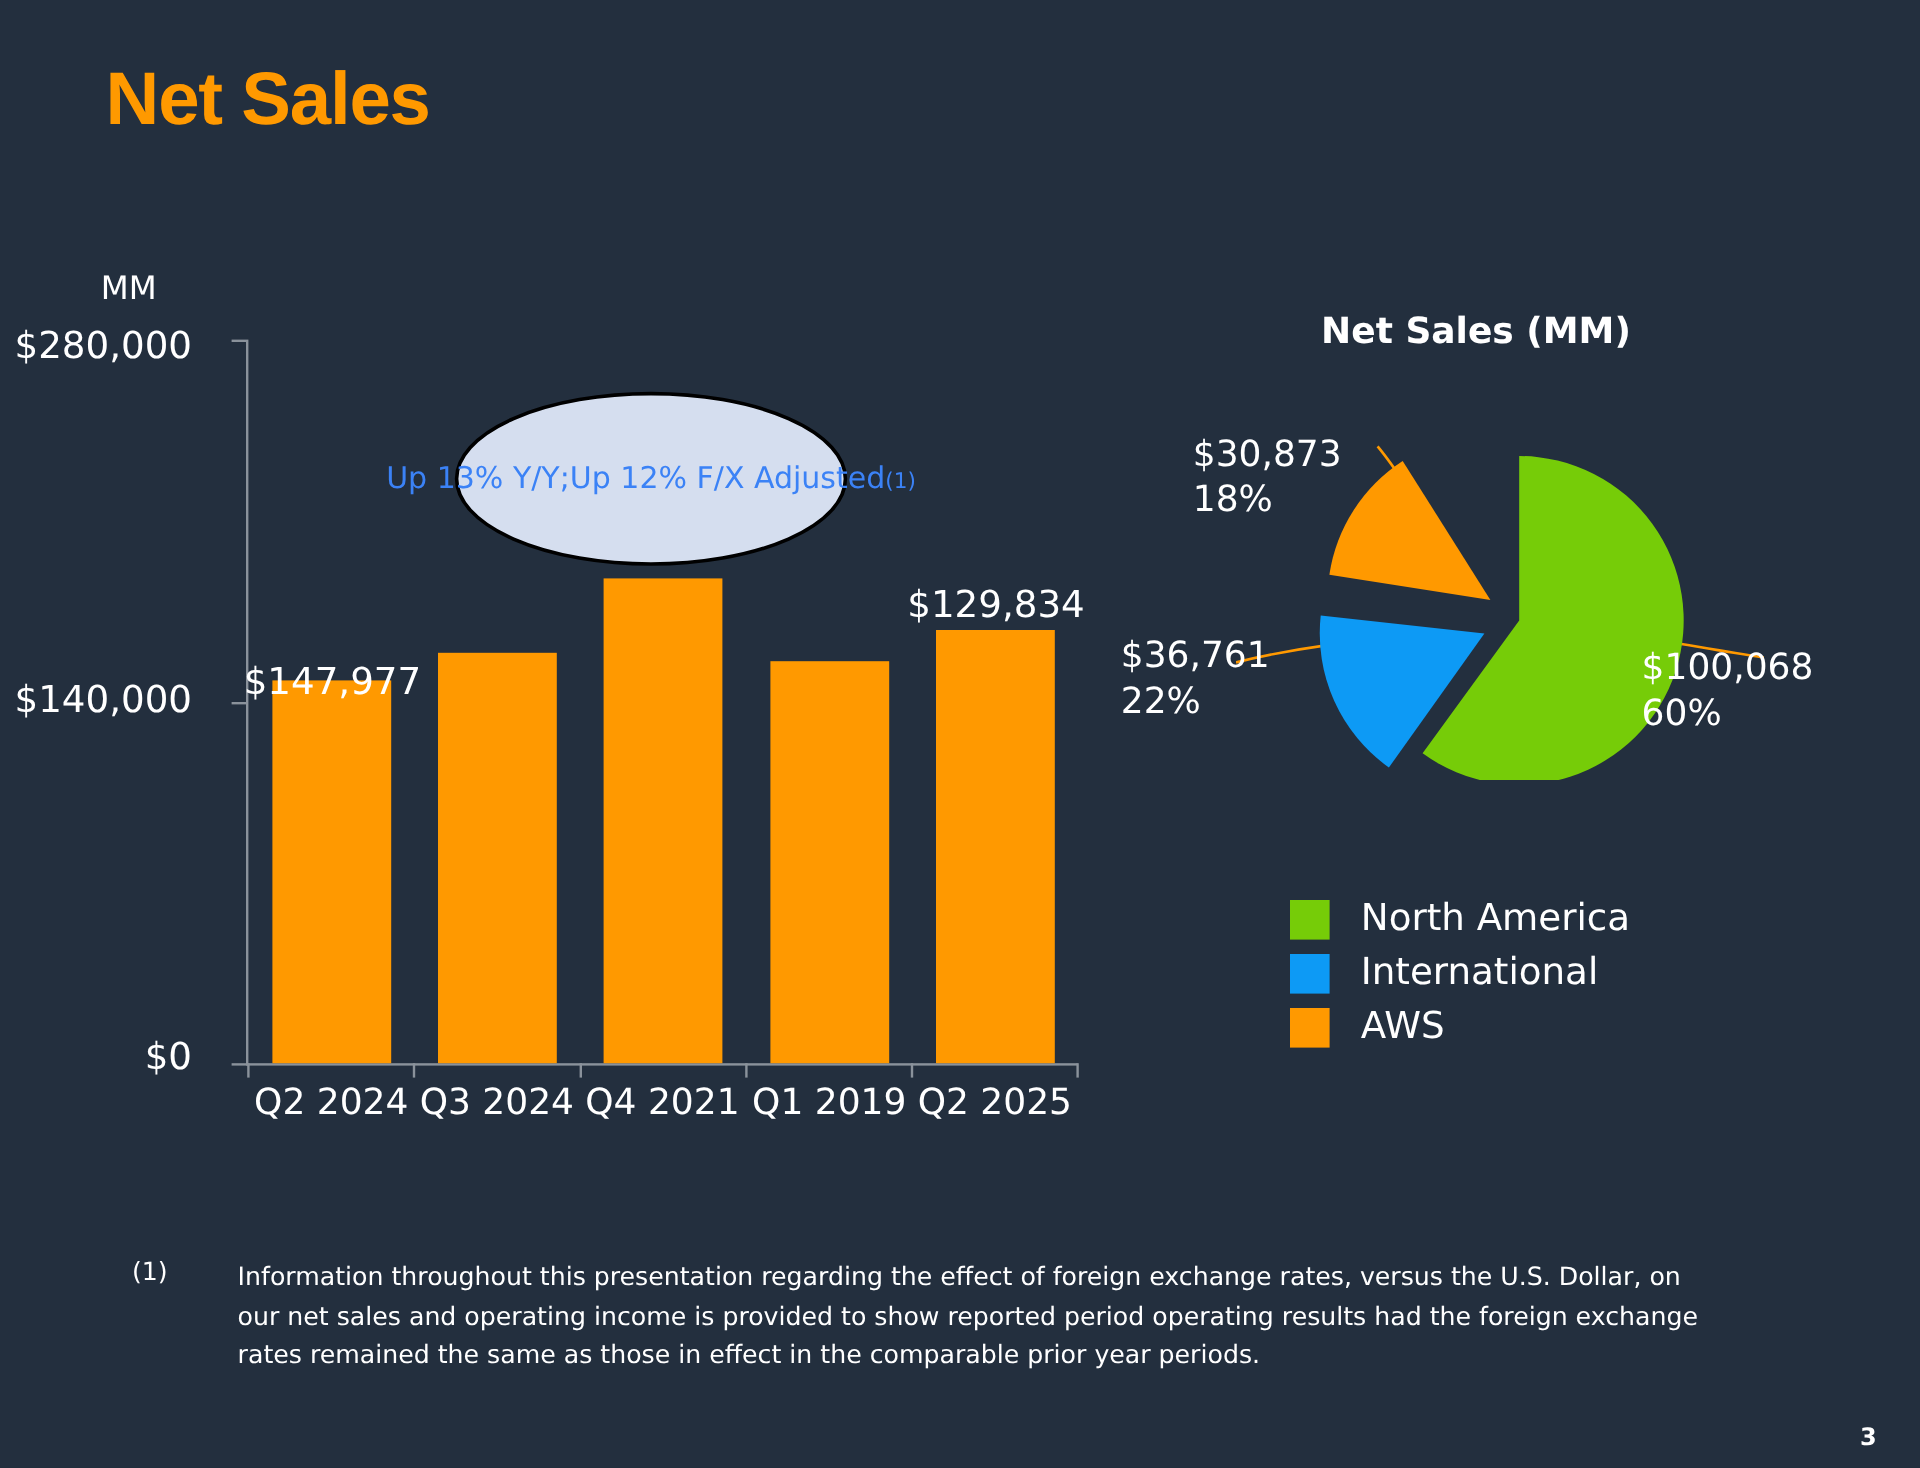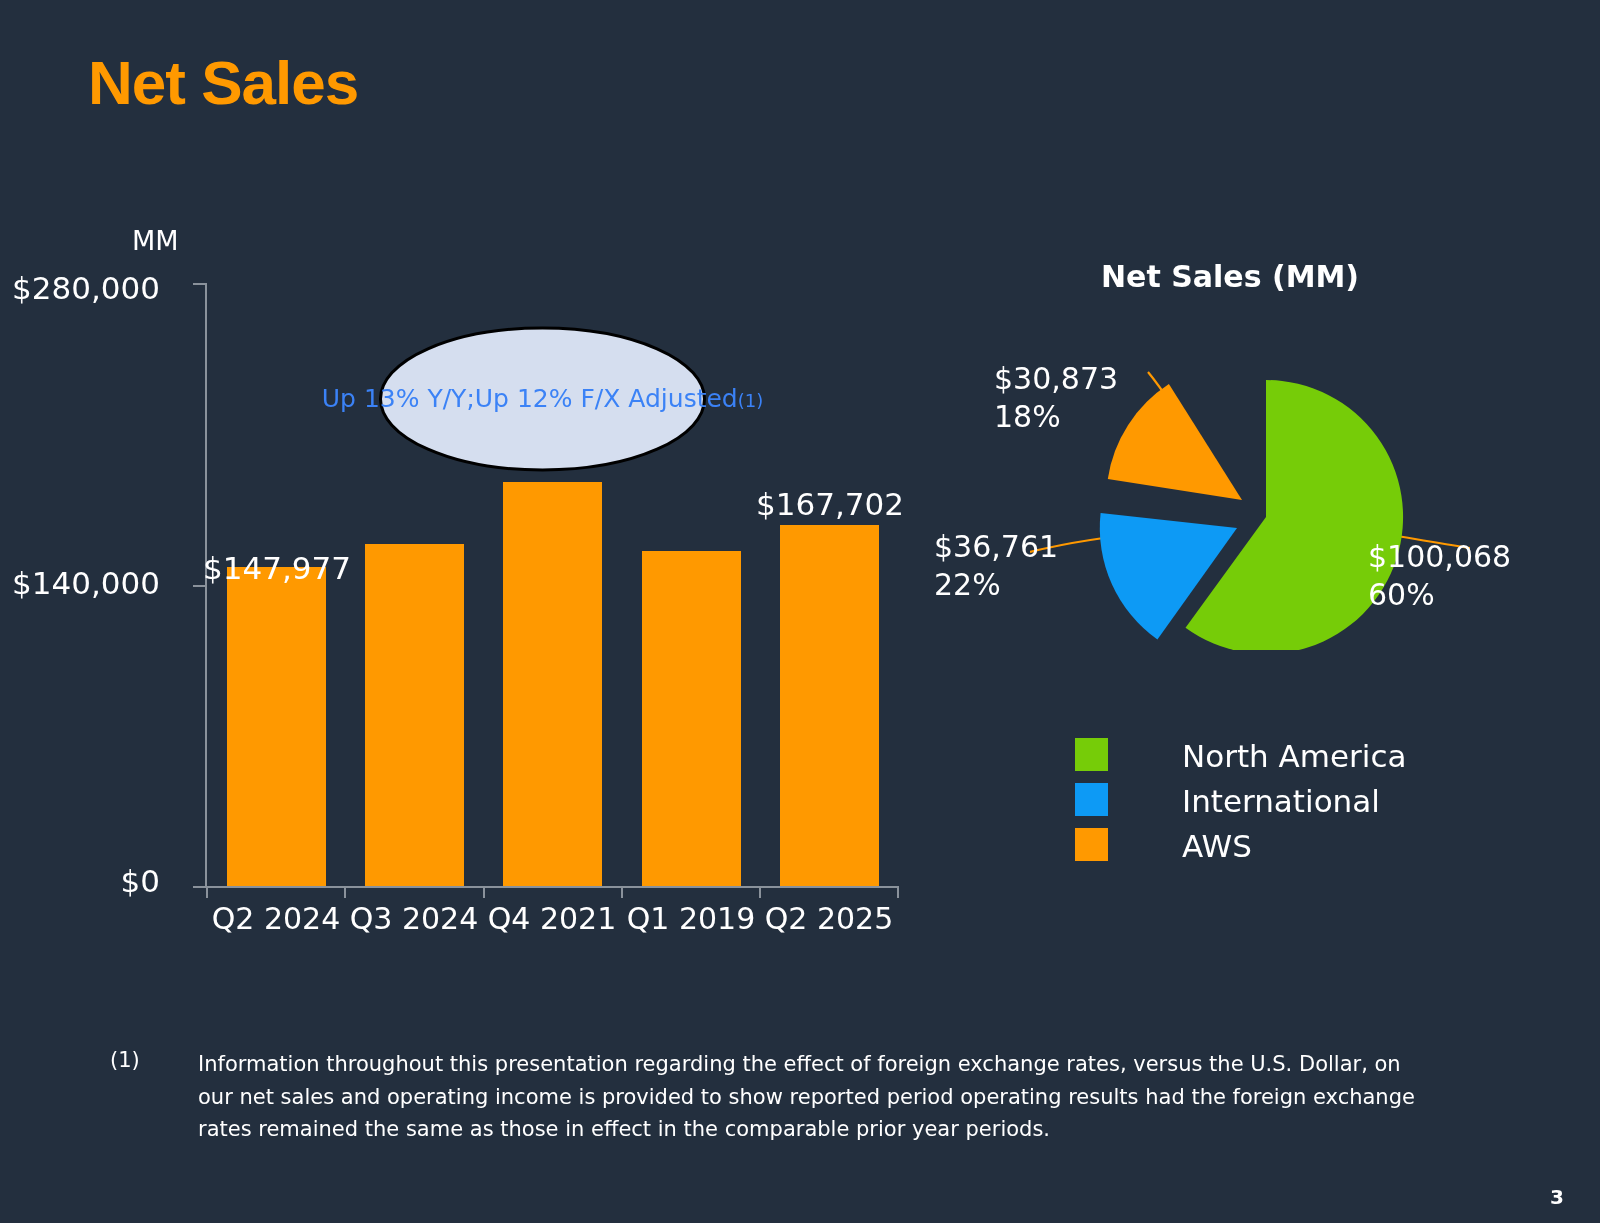--- a/index.html
+++ b/index.html
@@ -37,21 +37,20 @@
     top: 225px;
     width: 930px;
     height: 720px;
   }
   .axis-unit {
     position: absolute;
     left: 84px;
     top: 0px;
     font-size: 27px;
     color: #FFFFFF;
-    margin-left: 48px;
   }
   .ytick {
     position: absolute;
     right: 0;
     text-align: right;
     font-size: 31px;
     color: #FFFFFF;
     white-space: nowrap;
   }
   .ytick-0 { top: 45px;  left: 0px; width: 160px; }
@@ -197,24 +196,23 @@
 
   
   .legend {
     position: absolute;
     left: 1075px;
     top: 738px;
     width: 400px;
   }
   .legend-row {
     display: flex;
-    align-items: flex-start;
+    align-items: flex-end;
     height: 45px;
     margin-bottom: 0px;
-    gap: 48px;
   }
   .legend-swatch {
     width: 33px;
     height: 33px;
     margin-right: 26px;
     flex: 0 0 auto;
   }
   .legend-label {
     font-size: 31px;
     color: #FFFFFF;
@@ -292,21 +290,21 @@
         <div class="bar" style="height:404px;"></div>
       </div>
       <div class="bar-slot" style="left:435px;">
         <div class="bar" style="height:335px;"></div>
       </div>
       <div class="bar-slot" style="left:573px;">
         <div class="bar" style="height:361px;"></div>
       </div>
 
       <div class="bar-label" style="left:-10px; top:267px; width:160px;">$147,977</div>
-      <div class="bar-label" style="left:543px; top:203px; width:160px;">$167,702</div>
+      <div class="bar-label" style="left:543px; top:203px; width:160px;">$129,834</div>
     </div>
 
     <div class="xlabels">
       <div class="xlabel" style="left:-11px;">Q2 2024</div>
       <div class="xlabel" style="left:127px;">Q3 2024</div>
       <div class="xlabel" style="left:265px;">Q4 2021</div>
       <div class="xlabel" style="left:404px;">Q1 2019</div>
       <div class="xlabel" style="left:542px;">Q2 2025</div>
     </div>
   </div>

